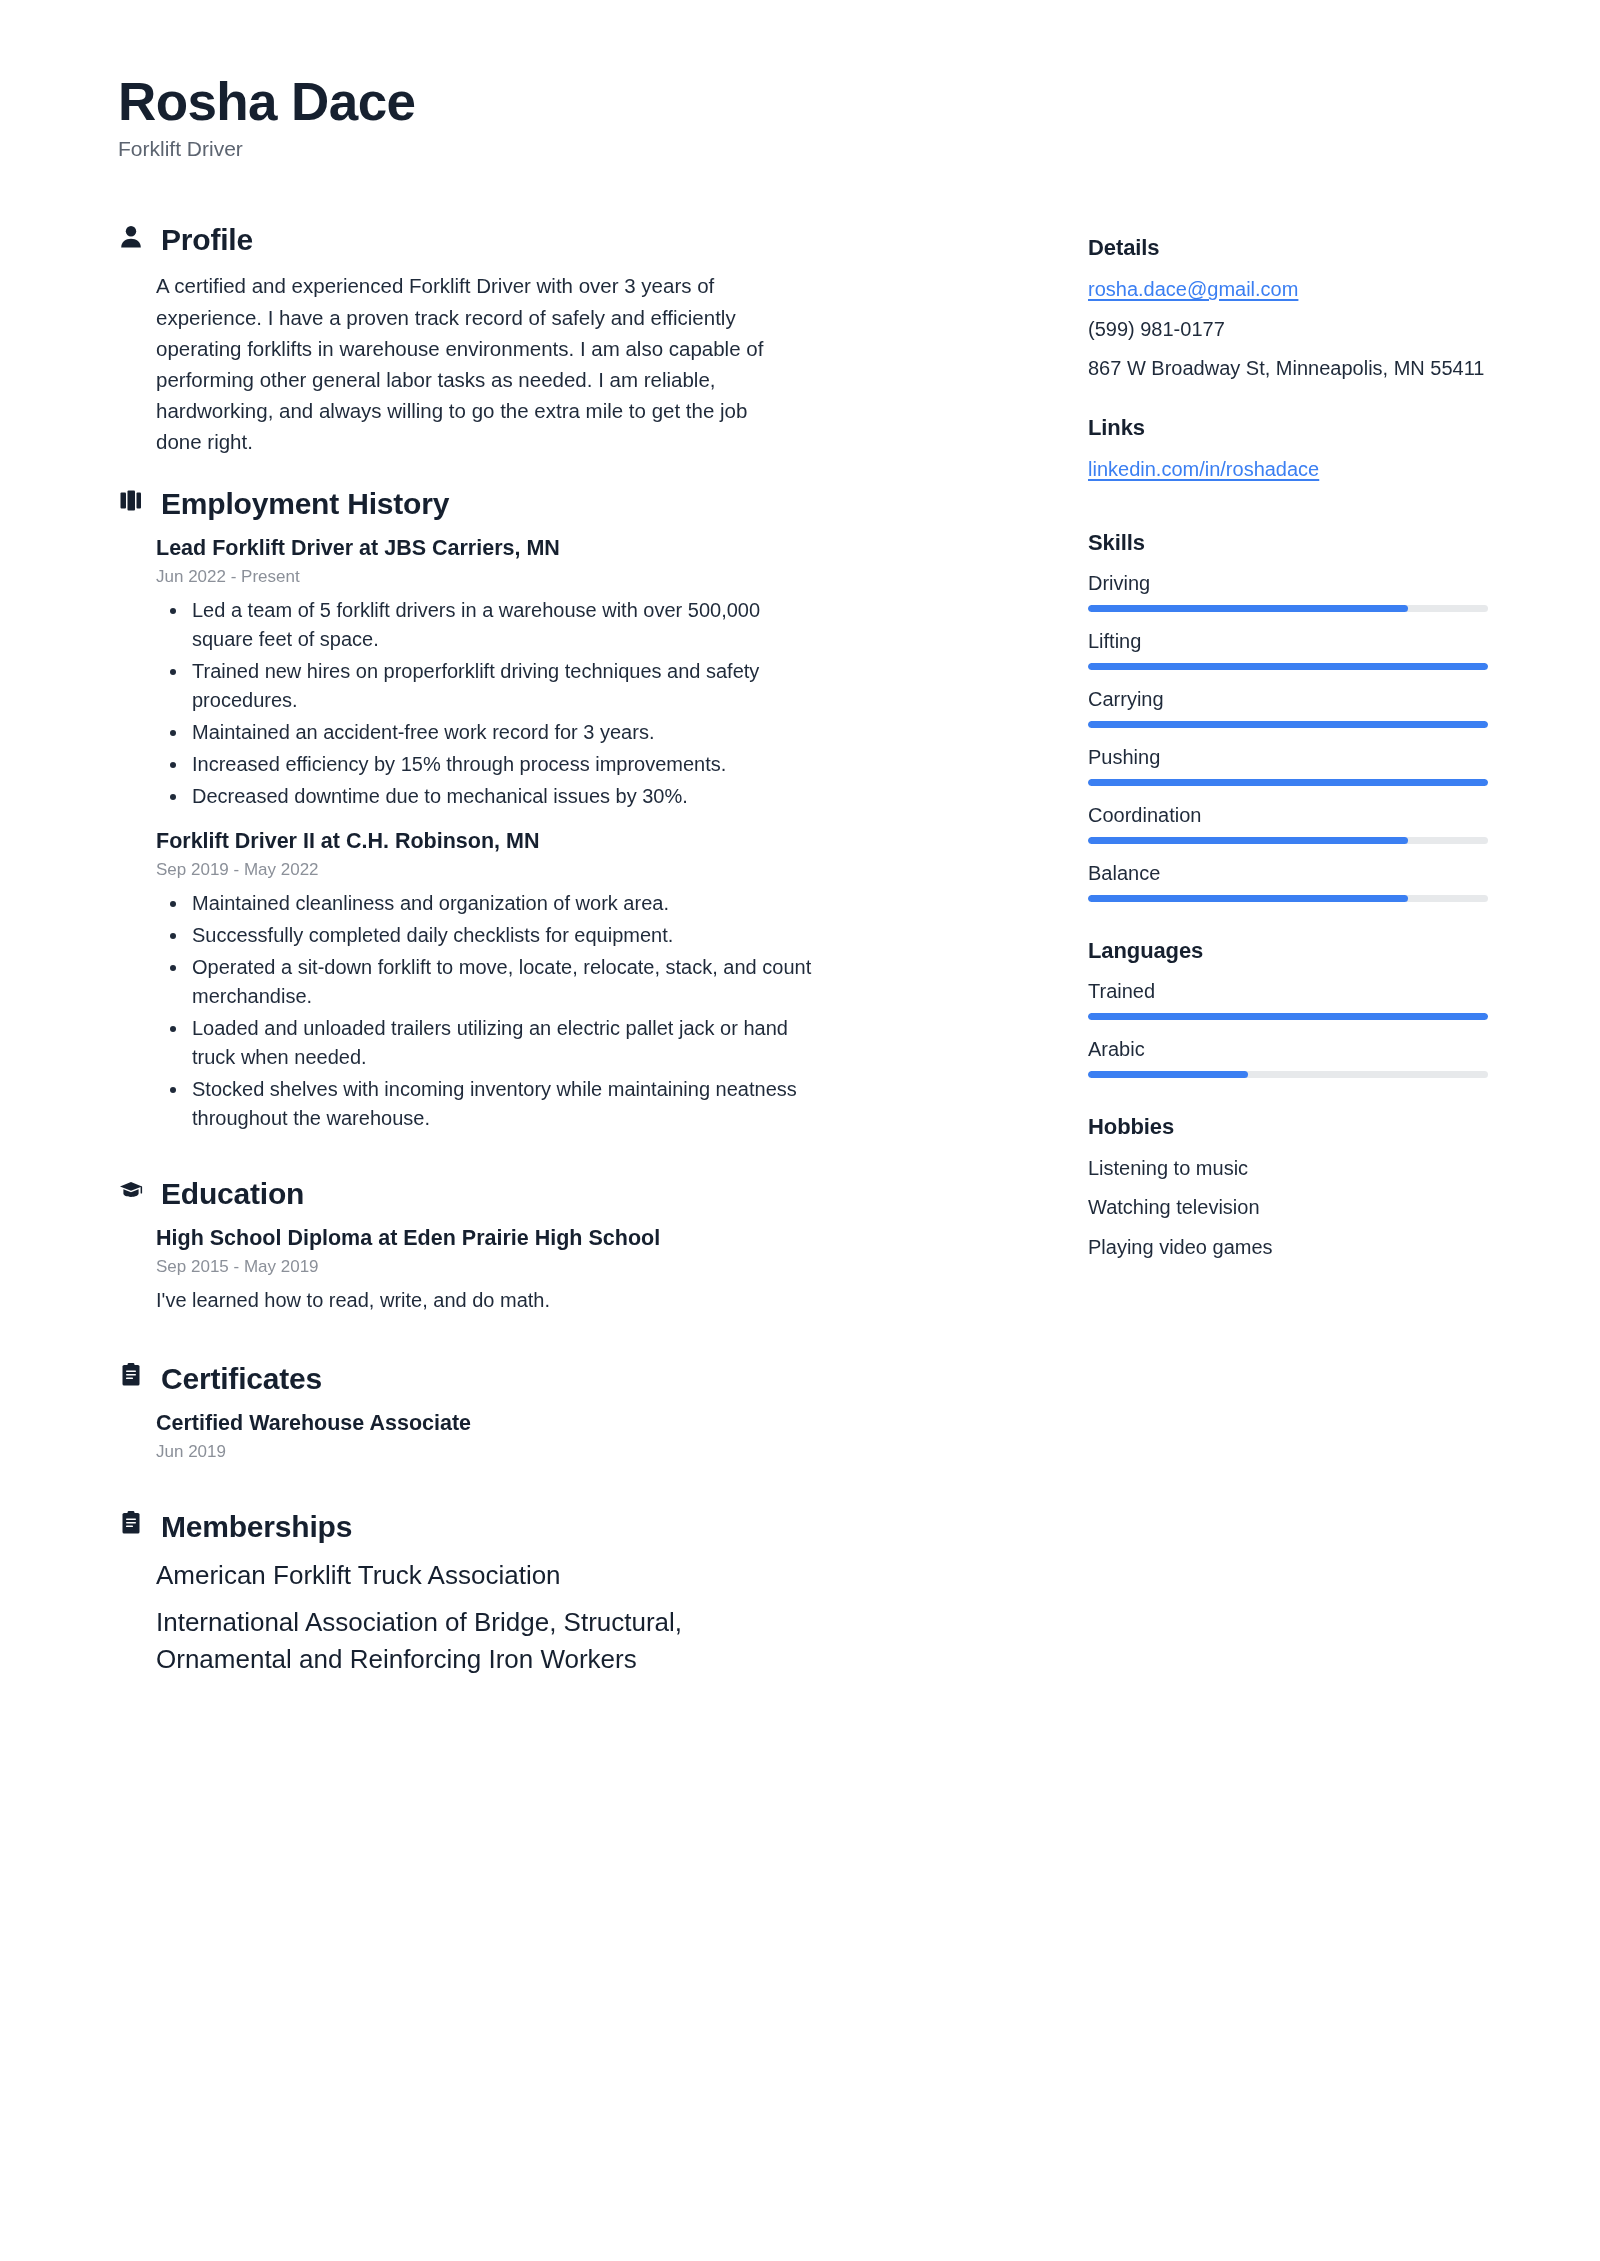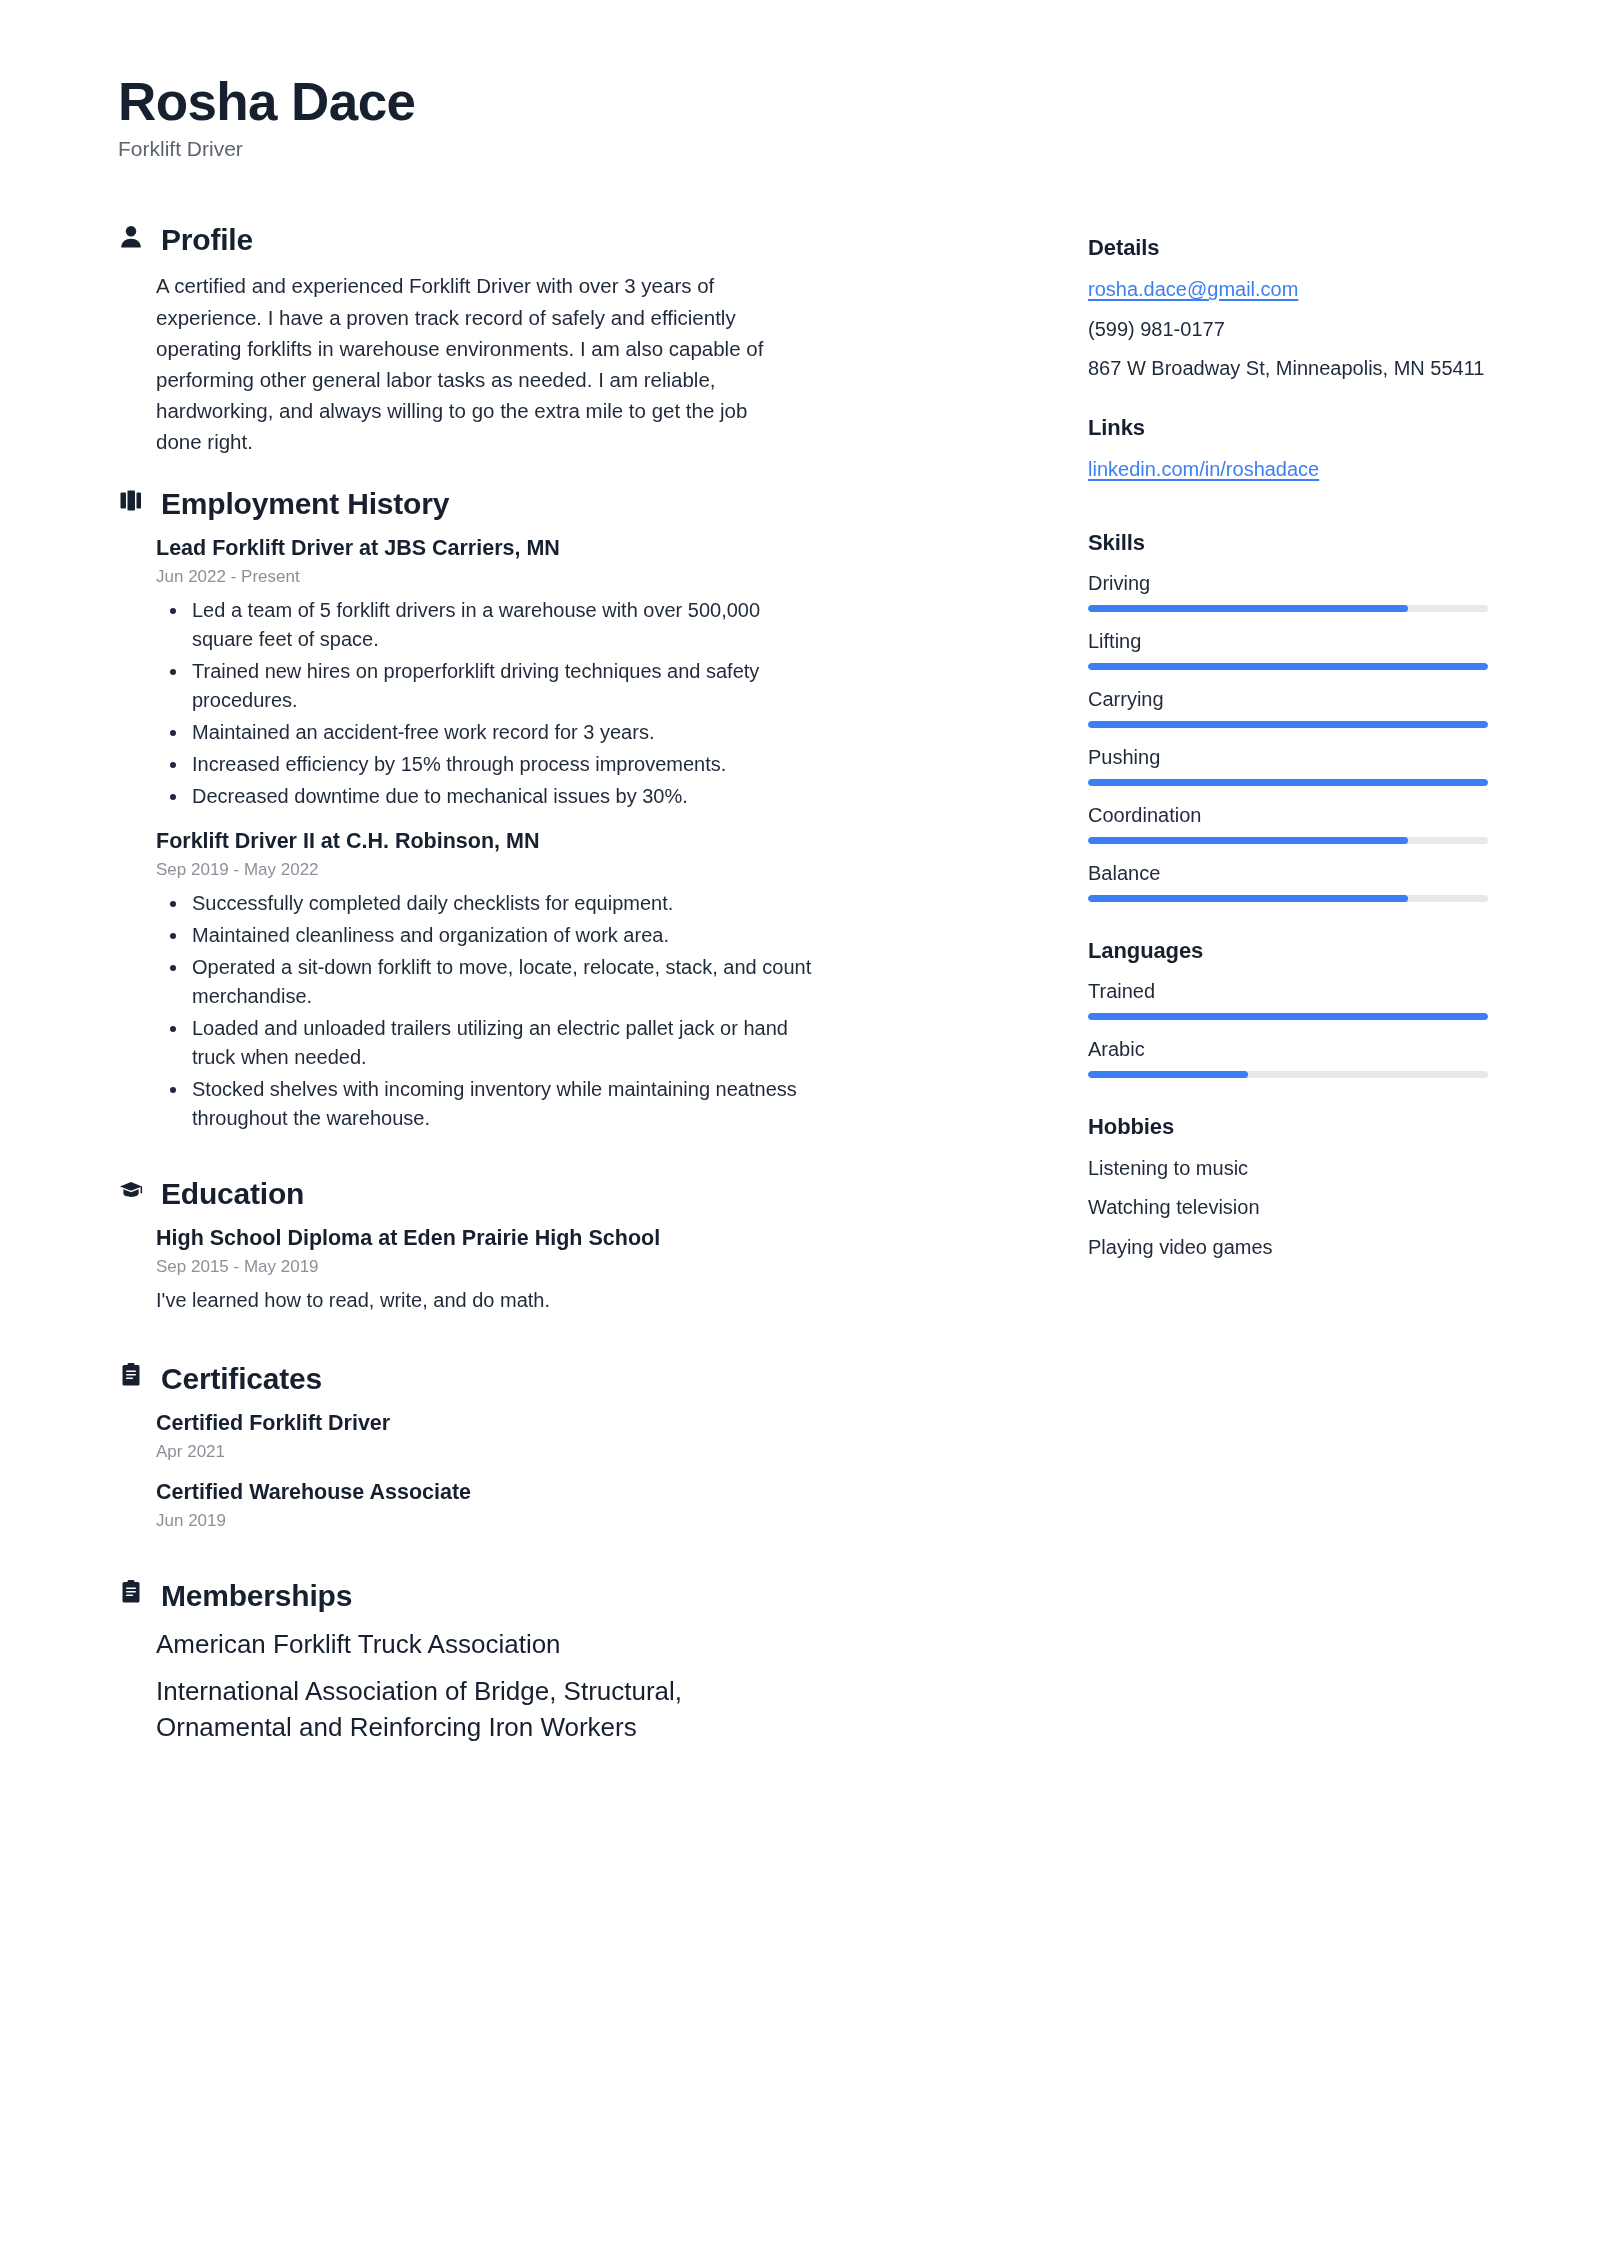--- a/index.html
+++ b/index.html
@@ -270,22 +270,22 @@
               <li>Decreased downtime due to mechanical issues by 30%.</li>
             </ul>
           </div>
 
           <div style="margin-top:16px;">
             <div class="entry">
               <div class="entry-title">Forklift Driver II at C.H. Robinson, MN</div>
               <div class="entry-date">Sep 2019 - May 2022</div>
             </div>
             <ul class="bullets">
+              <li>Maintained cleanliness and organization of work area.</li>
               <li>Successfully completed daily checklists for equipment.</li>
-              <li>Maintained cleanliness and organization of work area.</li>
               <li>Operated a sit-down forklift to move, locate, relocate, stack, and count merchandise.</li>
               <li>Loaded and unloaded trailers utilizing an electric pallet jack or hand truck when needed.</li>
               <li>Stocked shelves with incoming inventory while maintaining neatness throughout the warehouse.</li>
             </ul>
           </div>
         </div>
       </div>
 
       <div class="section" style="margin-top:44px;">
         <div class="section-head">
@@ -312,24 +312,20 @@
               <rect x="0.5" y="2" width="17" height="20.5" rx="1.6"></rect>
               <rect x="5.6" y="0" width="6.8" height="3.8" rx="1.2"></rect>
               <rect x="4" y="7.4" width="10" height="1.5" rx="0.7" fill="#fff"></rect>
               <rect x="4" y="11" width="10" height="1.5" rx="0.7" fill="#fff"></rect>
               <rect x="4" y="14.6" width="7" height="1.5" rx="0.7" fill="#fff"></rect>
             </svg>
           </span>
           <span class="section-title">Certificates</span>
         </div>
         <div class="entry cert-entry">
-          <div class="entry-title">Certified Forklift Driver</div>
-          <div class="entry-date">Apr 2021</div>
-        </div>
-        <div class="entry cert-entry">
           <div class="entry-title">Certified Warehouse Associate</div>
           <div class="entry-date">Jun 2019</div>
         </div>
       </div>
 
       <div class="section" style="margin-top:46px;">
         <div class="section-head">
           <span class="section-icon">
             <svg width="18" height="23" viewBox="0 0 18 23" fill="currentColor">
               <rect x="0.5" y="2" width="17" height="20.5" rx="1.6"></rect>

